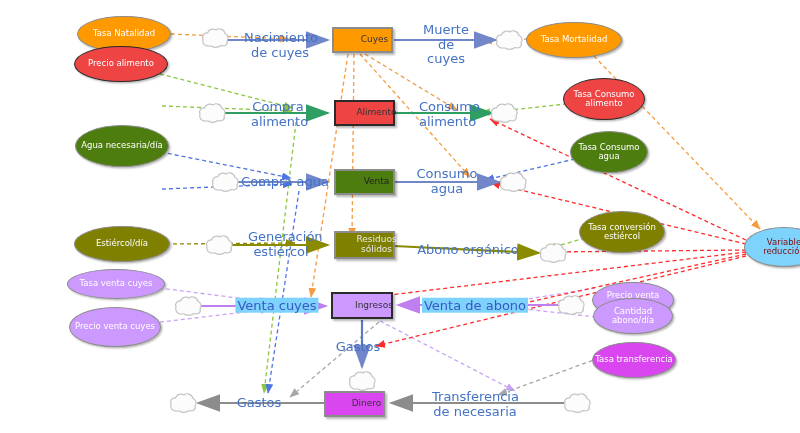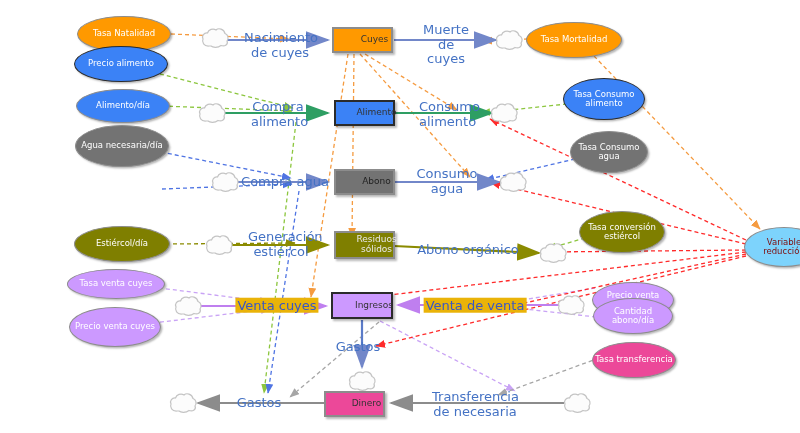--- a/index.html
+++ b/index.html
@@ -6,32 +6,32 @@
   #canvas{position:relative;width:800px;height:433px;overflow:hidden;
           font-family:"DejaVu Sans","Liberation Sans",sans-serif;background:#ffffff;margin-left:47px;}
   #wires{position:absolute;left:0;top:0;}
   .node{position:absolute;display:flex;align-items:center;justify-content:center;
         box-sizing:border-box;border:1.6px solid #8c8c8c;color:#ffffff;
         font-size:8.5px;line-height:1.08;text-align:center;
         box-shadow:1.5px 1.5px 2px rgba(0,0,0,.28);}
   .ell{border-radius:50%;}
   .stock{border-width:2px;color:#333;font-size:9px;font-weight:500;padding-left:24px;}
   .c-orange{background:#FF9900;}
-  .c-green{background:#3b82f6;}
-  .c-blue{background:#737373;}
+  .c-green{background:#ef4444;}
+  .c-blue{background:#4d7c0f;}
   .c-olive{background:#7F7F00;}
   .c-purple{background:#CC99FF;}
-  .c-gray{background:#ec4899;}
+  .c-gray{background:#d946ef;}
   .c-red{background:#7dd3fc;color:#7d0d0d;justify-content:flex-end;}
   .bd-dark{border-color:#2b2b2b;}
   .txt-light{color:#e9e9e9;}
   .txt-dark{color:#222;}
   .lbl{position:absolute;transform:translate(-50%,-50%);text-align:center;
        font-size:13px;line-height:1.12;color:#4472C4;white-space:normal;}
-  .hl{background:#eab308;padding:0 2px;color:#3a57c4;white-space:nowrap;}
+  .hl{background:#7dd3fc;padding:0 2px;color:#3a57c4;white-space:nowrap;}
 </style>
 </head>
 <body>
 
 <div id="canvas">
 
 <svg id="wires" width="800" height="433" viewBox="0 0 800 433">
   <defs>
     <path id="cloudShape" d="M-6,8 C-11,8.5 -13.5,4 -12,1 C-13.5,-2 -11,-5.5 -7.5,-5
       C-6.5,-8.5 -2,-10 1,-8 C3.5,-10.5 9,-9 10,-4.5 C13,-3.5 14,0.5 12,3
@@ -145,23 +145,20 @@
     <use href="#cloudShape" transform="translate(530,403)"></use>
   </g>
 </svg>
 
 <div class="node ell c-orange" style="left:30px;top:16px;width:94px;height:36px">
       <span>Tasa Natalidad</span>
     </div>
 <div class="node ell c-green bd-dark" style="left:27px;top:46px;width:94px;height:36px">
       <span>Precio alimento</span>
     </div>
-<div class="node ell c-green" style="left:29px;top:89px;width:94px;height:34px">
-      <span>Alimento/día</span>
-    </div>
 <div class="node ell c-blue" style="left:28px;top:125px;width:94px;height:42px">
       <span>Agua necesaria/día</span>
     </div>
 <div class="node ell c-purple" style="left:20px;top:269px;width:98px;height:30px">
       <span>Tasa venta cuyes</span>
     </div>
 <div class="node ell c-olive" style="left:27px;top:226px;width:96px;height:36px">
       <span>Estiércol/día</span>
     </div>
 <div class="node ell c-purple" style="left:22px;top:307px;width:92px;height:40px">
@@ -192,39 +189,39 @@
       <span>Tasa transferencia</span>
     </div>
 
 <div class="node stock c-orange" style="left:285px;top:27px;width:61px;height:26px">
       <span>Cuyes</span>
     </div>
 <div class="node stock c-green bd-dark" style="left:287px;top:100px;width:61px;height:26px">
       <span>Alimento</span>
     </div>
 <div class="node stock c-blue" style="left:287px;top:169px;width:61px;height:26px">
-      <span class="txt-dark">Abono</span>
+      <span class="txt-dark">Venta</span>
     </div>
 <div class="node stock c-olive" style="left:287px;top:231px;width:61px;height:28px">
       <span class="txt-light">Residuos sólidos</span>
     </div>
 <div class="node stock c-purple bd-dark" style="left:284px;top:292px;width:62px;height:27px">
       <span>Ingresos</span>
     </div>
 <div class="node stock c-gray" style="left:277px;top:391px;width:61px;height:26px">
       <span>Dinero</span>
     </div>
 
 <div class="lbl" style="left:233px;top:46px;width:72px">Nacimiento de cuyes</div>
 <div class="lbl" style="left:399px;top:45px;width:58px">Muerte de cuyes</div>
 <div class="lbl" style="left:231px;top:115px;width:54px">Compra alimento</div>
 <div class="lbl" style="left:399px;top:115px;width:54px">Consumo alimento</div>
 <div class="lbl" style="left:238px;top:182px;width:90px">Compra agua</div>
 <div class="lbl" style="left:400px;top:182px;width:94px">Consumo agua</div>
 <div class="lbl" style="left:234px;top:245px;width:66px">Generación estiércol</div>
 <div class="lbl" style="left:421px;top:250px;width:110px">Abono orgánico</div>
 <div class="lbl" style="left:230px;top:306px"><span class="hl">Venta cuyes</span></div>
-<div class="lbl" style="left:428px;top:306px"><span class="hl">Venta de venta</span></div>
+<div class="lbl" style="left:428px;top:306px"><span class="hl">Venta de abono</span></div>
 <div class="lbl" style="left:311px;top:347px;width:50px">Gastos</div>
 <div class="lbl" style="left:212px;top:403px;width:50px">Gastos</div>
 <div class="lbl" style="left:428px;top:405px;width:86px">Transferencia de necesaria</div>
 
 </div>
 
 </body></html>

